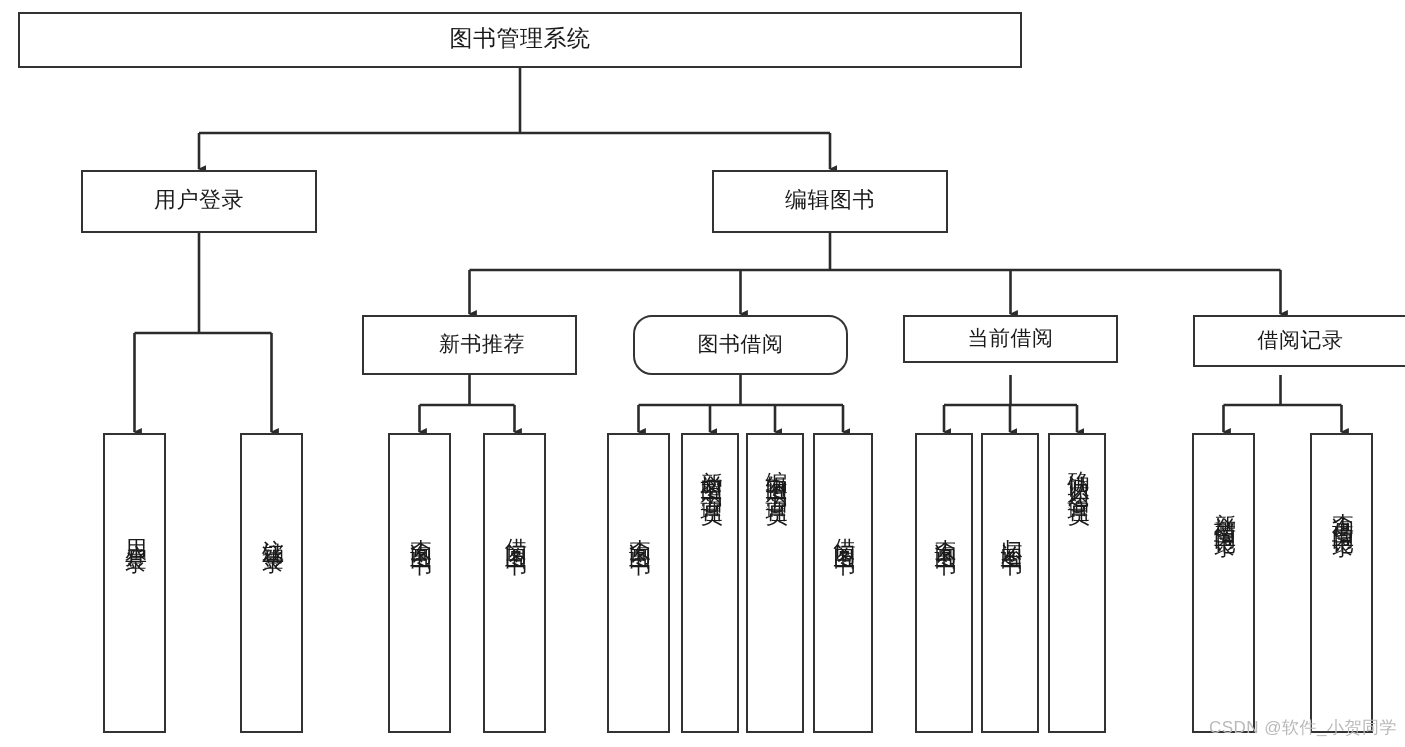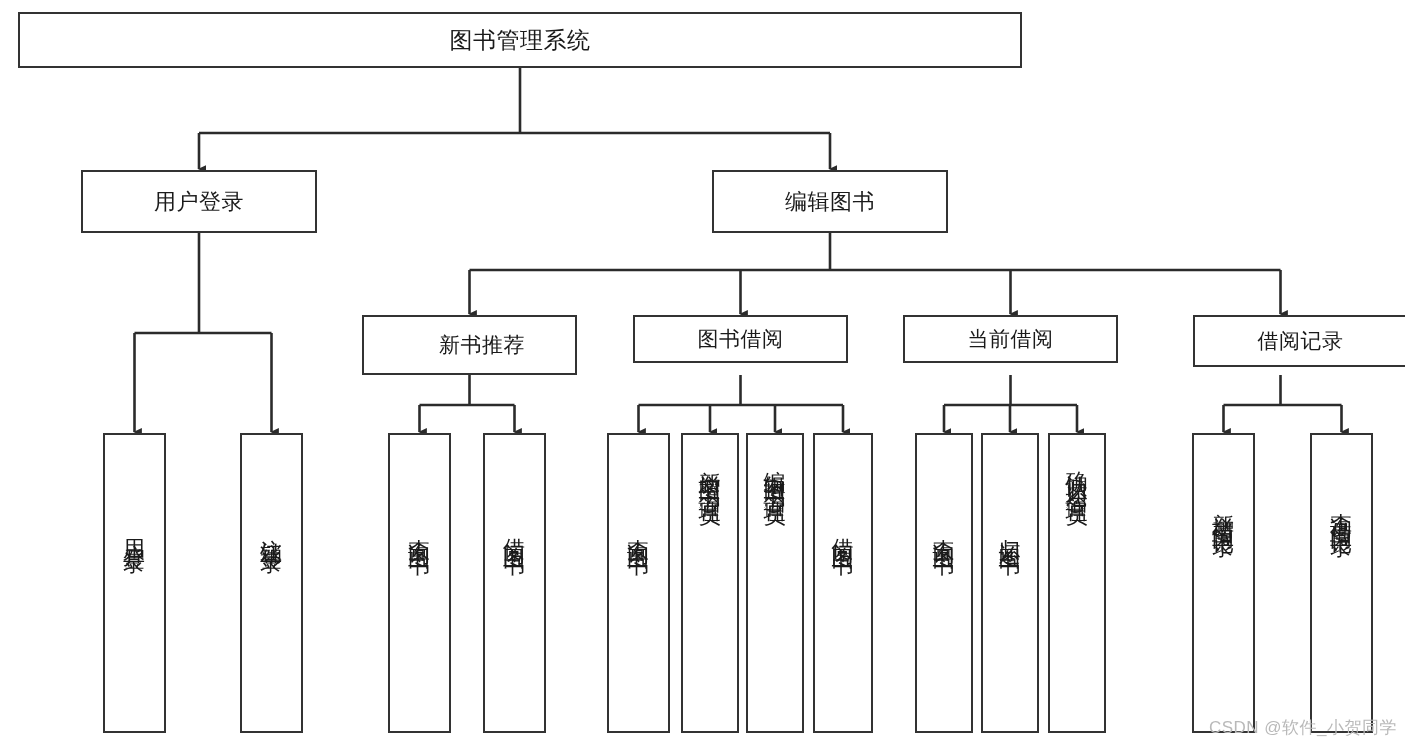--- a/index.html
+++ b/index.html
@@ -31,21 +31,21 @@
     position: absolute;
     box-sizing: border-box;
     background: #ffffff;
     border: 2.5px solid #333333;
     display: flex;
     align-items: center;
     justify-content: center;
     overflow: hidden;
   }
   .node-label {
-    font-family: Liberation Serif, serif;
+    font-family: Liberation Mono, monospace;
     color: #1a1a1a;
     letter-spacing: 0.5px;
     line-height: 1.0;
     white-space: nowrap;
   }
   .node-root .node-label { font-size: 23px; }
   .node-l2 .node-label { font-size: 22px; }
   .node-l3 .node-label { font-size: 21px; }
   .node-leaf {
     align-items: flex-start;
@@ -134,21 +134,21 @@
       </div>
       <div class="node-box node-l2" style="left: 81px; top: 170px; width: 236px; height: 63px;">
         <span class="node-label">用户登录</span>
       </div>
       <div class="node-box node-l2" style="left: 712px; top: 170px; width: 236px; height: 63px;">
         <span class="node-label">编辑图书</span>
       </div>
       <div class="node-box node-l3" style="left: 362px; top: 315px; width: 215px; height: 60px; padding-left: 25px;">
         <span class="node-label">新书推荐</span>
       </div>
-      <div class="node-box node-l3" style="left: 633px; top: 315px; width: 215px; height: 48px;">
+      <div class="node-box node-l3" style="left: 633px; top: 315px; width: 215px; height: 60px; border-radius: 19px;">
         <span class="node-label">图书借阅</span>
       </div>
       <div class="node-box node-l3" style="left: 903px; top: 315px; width: 215px; height: 48px;">
         <span class="node-label">当前借阅</span>
       </div>
       <div class="node-box node-l3" style="left: 1173px; top: 315px; width: 215px; height: 52px; margin-left: 20px;">
         <span class="node-label">借阅记录</span>
       </div>
       <div class="node-box node-leaf leaf-mid" style="left: 103px; top: 433px; width: 63px; height: 300px;">
         <span class="node-label">用户登录</span>

